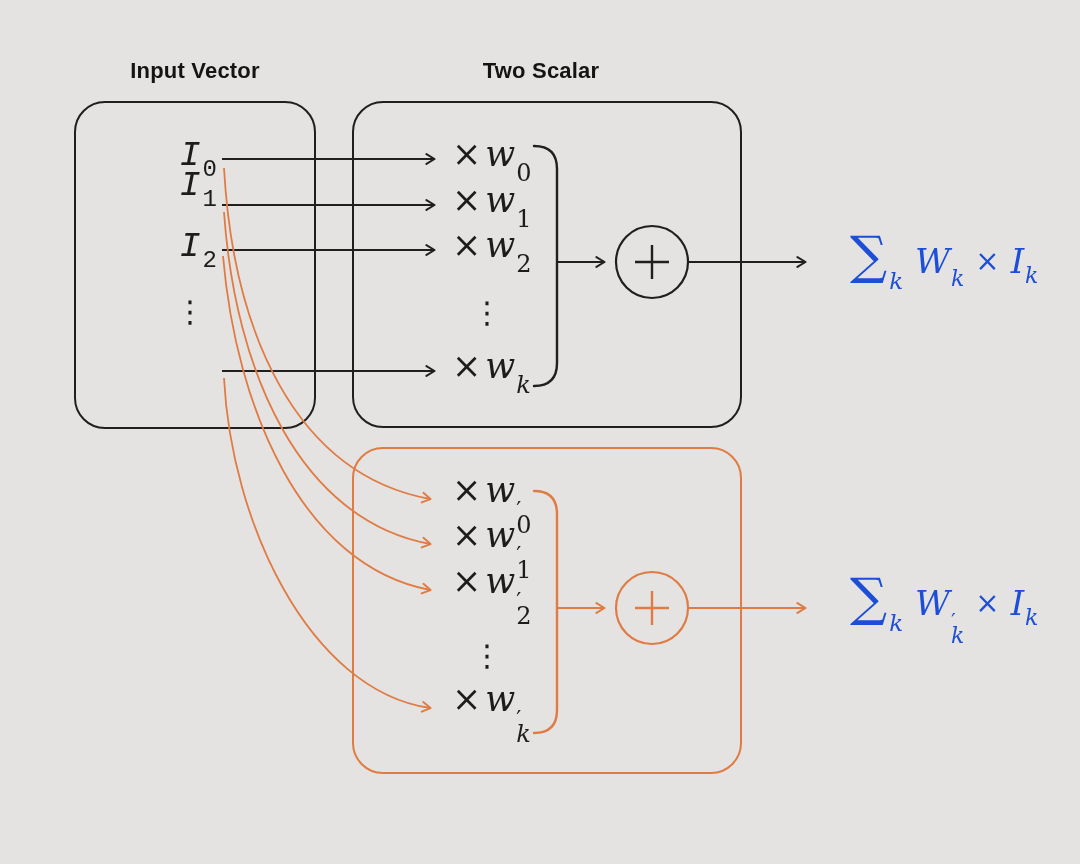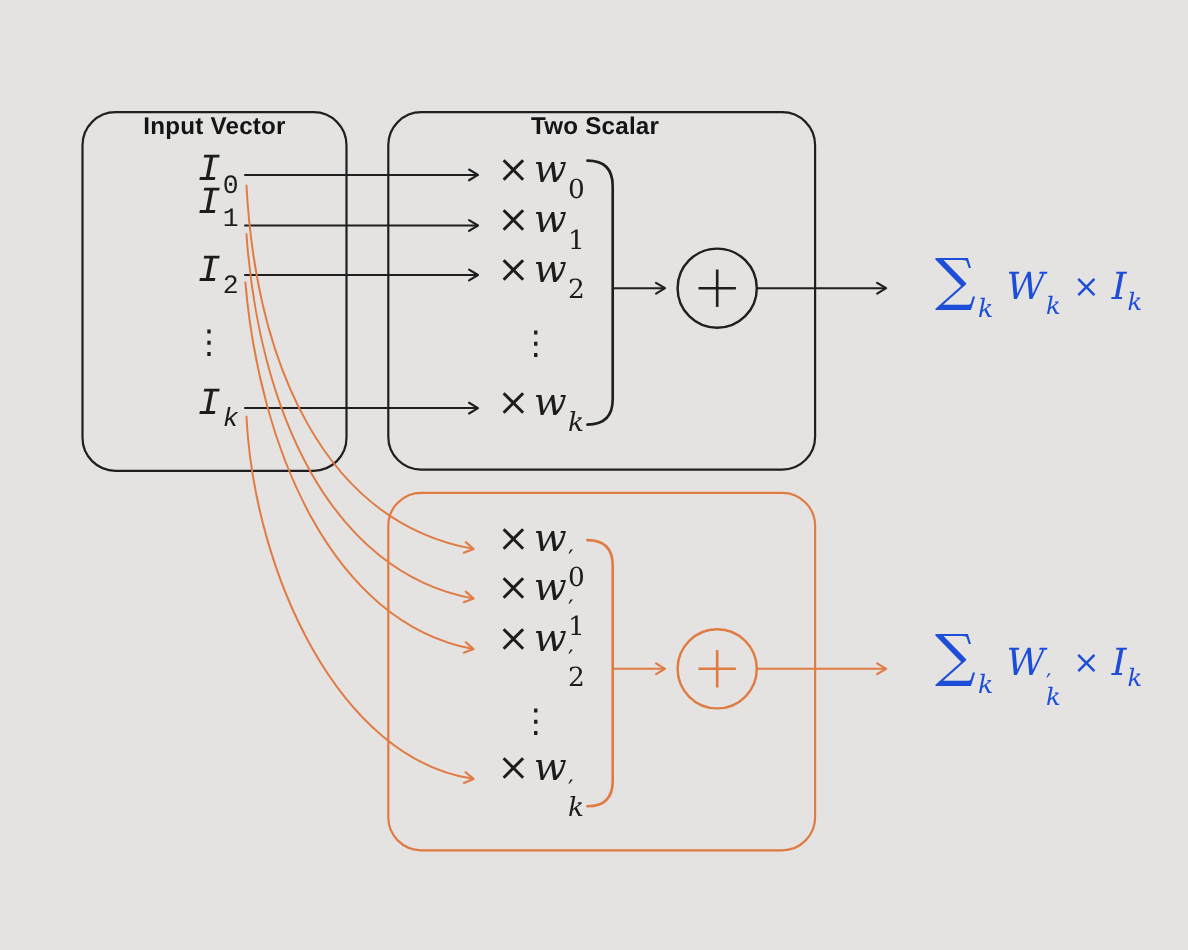--- a/index.html
+++ b/index.html
@@ -10,21 +10,21 @@
     position:relative;
     overflow:hidden;
   }
   .canvas{position:absolute;left:0;top:0;width:1080px;height:864px;}
   svg.geom{position:absolute;left:0;top:0;}
 
   .title{
     position:absolute;
     transform:translateX(-50%);
     font-size:22px;font-weight:700;color:#141414;
-    white-space:nowrap;letter-spacing:.2px;margin-top:44px;
+    white-space:nowrap;letter-spacing:.2px;
   }
 
   .math{
     position:absolute;transform:translateY(-50%);
     font-family:"DejaVu Serif",serif;
     font-size:35px;color:#1c1c1c;line-height:1;white-space:nowrap;
   }
   .it{font-style:italic;}
   .ilabel{width:100px;text-align:right;font-family:Liberation Mono, monospace;}
   .isub{font-size:24px;vertical-align:-11px;margin-left:2px;}
@@ -141,23 +141,20 @@
   <div class="math ilabel" style="left:117px;top:160px">
     <span class="it">I</span><span class="isub">0</span>
   </div>
   <div class="math ilabel" style="left:117px;top:190px">
     <span class="it">I</span><span class="isub">1</span>
   </div>
   <div class="math ilabel" style="left:117px;top:251px">
     <span class="it">I</span><span class="isub">2</span>
   </div>
   <div class="dots" style="left:190px;top:312px">⋮</div>
-  <div class="math ilabel" style="left:117px;top:372px">
-    <span class="it">I</span><span class="isub it">k</span>
-  </div>
 
   <div class="math" style="left:452px;top:159px">
     <span class="tms">×</span><span class="it">w</span><span class="wstack">
         <span class="s">0</span>
       </span>
   </div>
   <div class="math" style="left:452px;top:205px">
     <span class="tms">×</span><span class="it">w</span><span class="wstack">
         <span class="s">1</span>
       </span>

